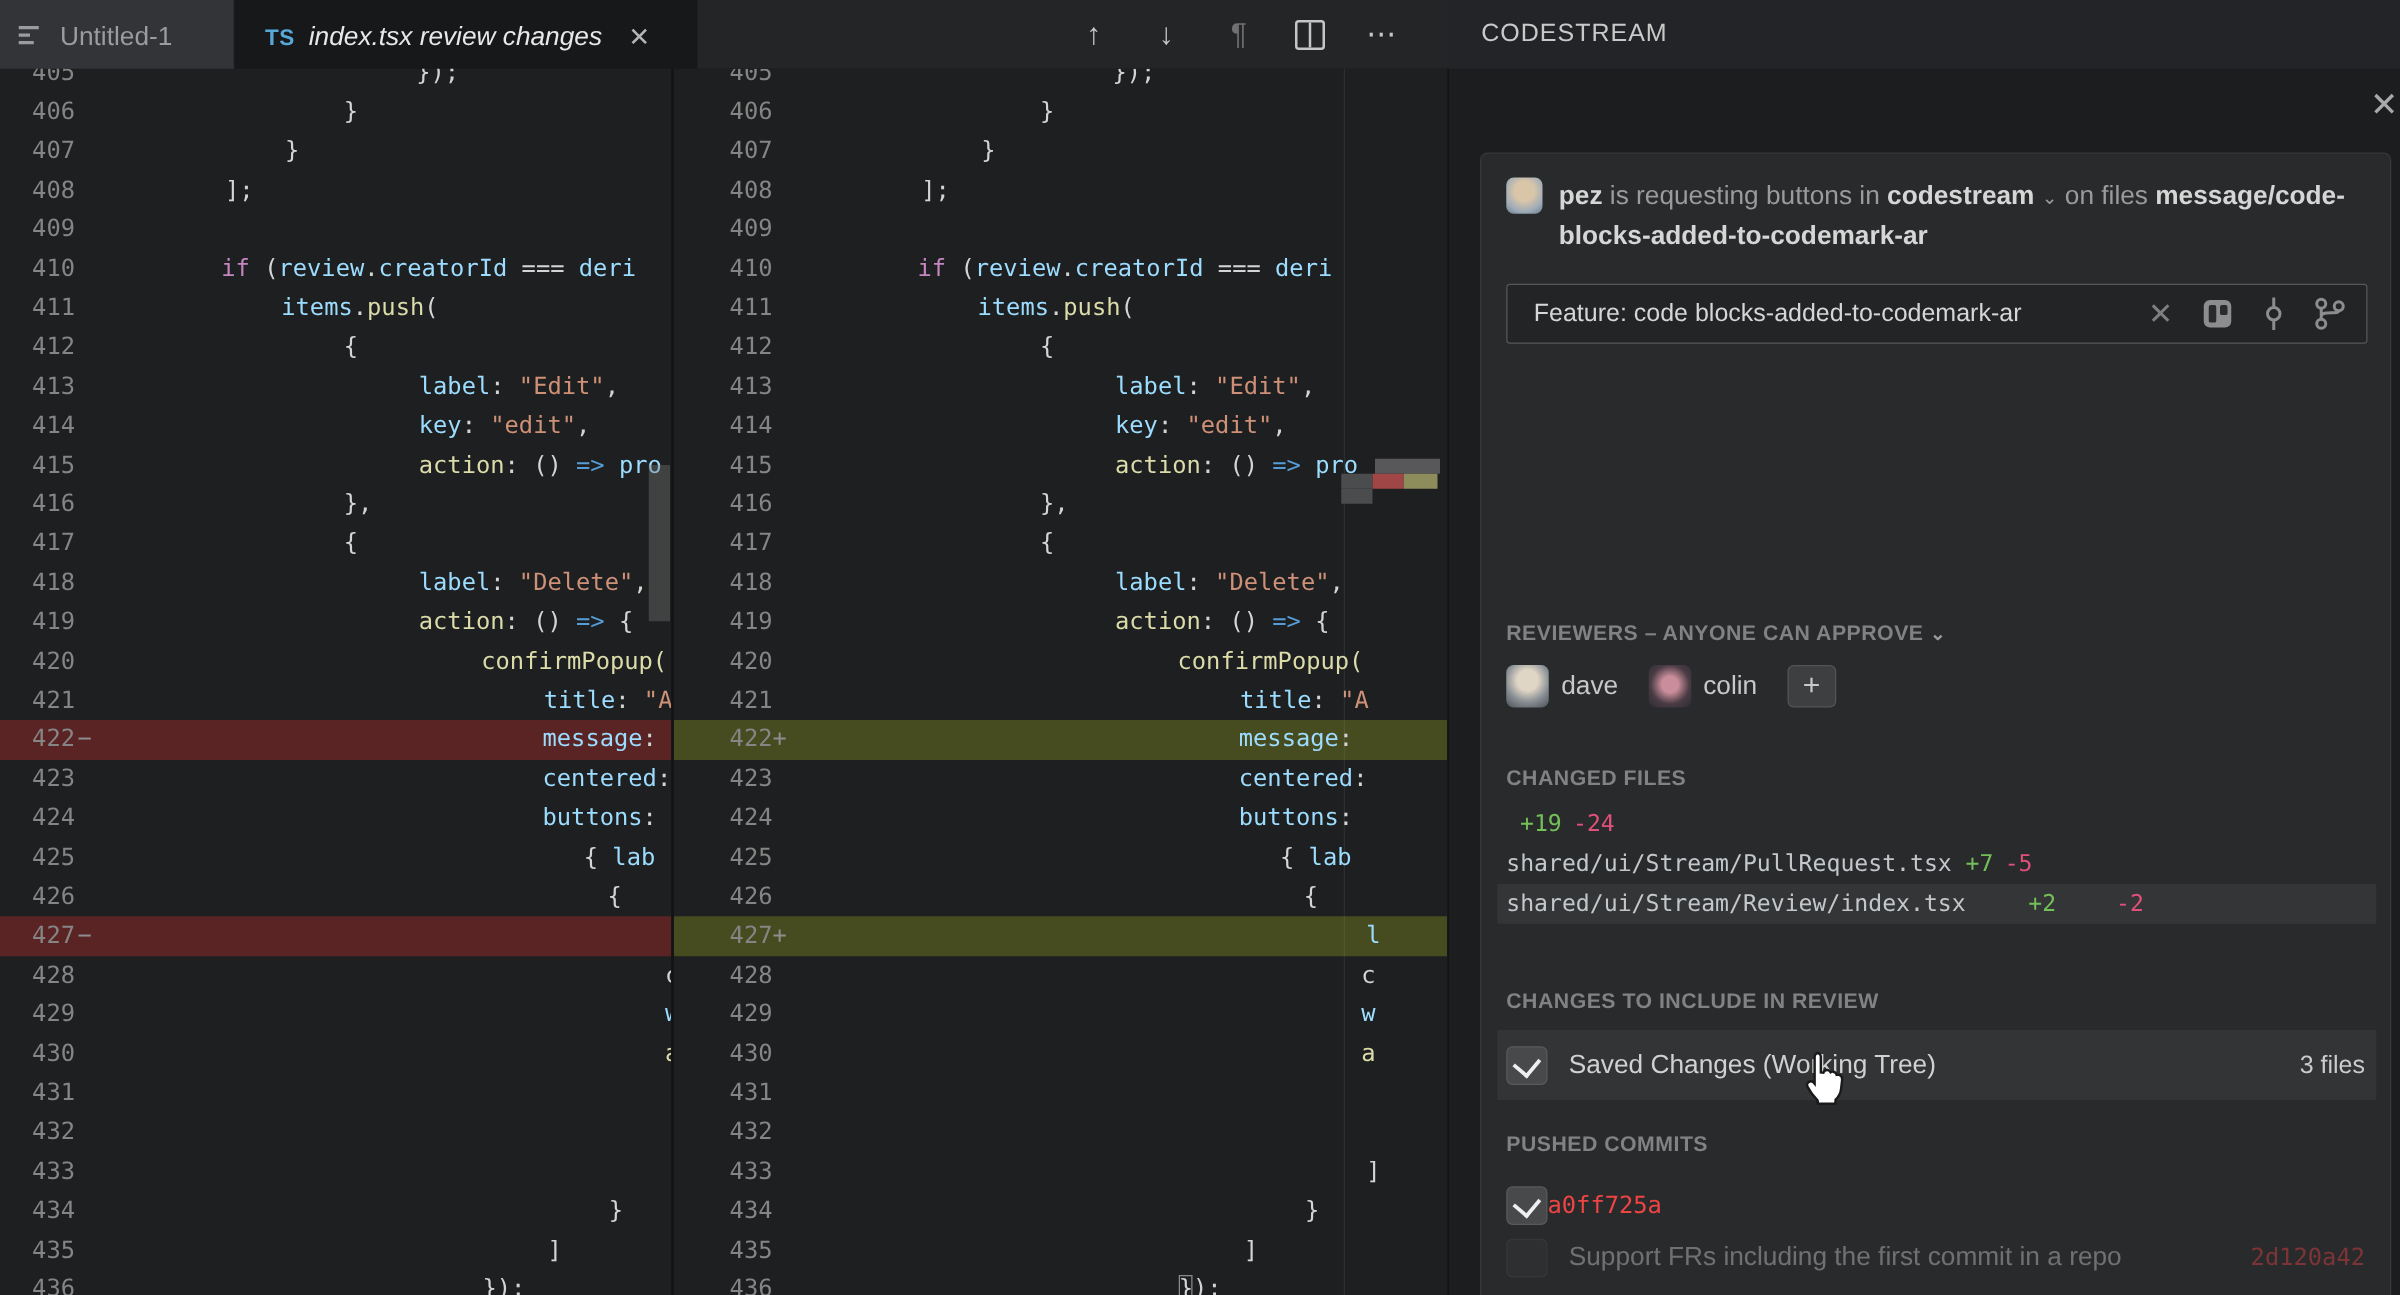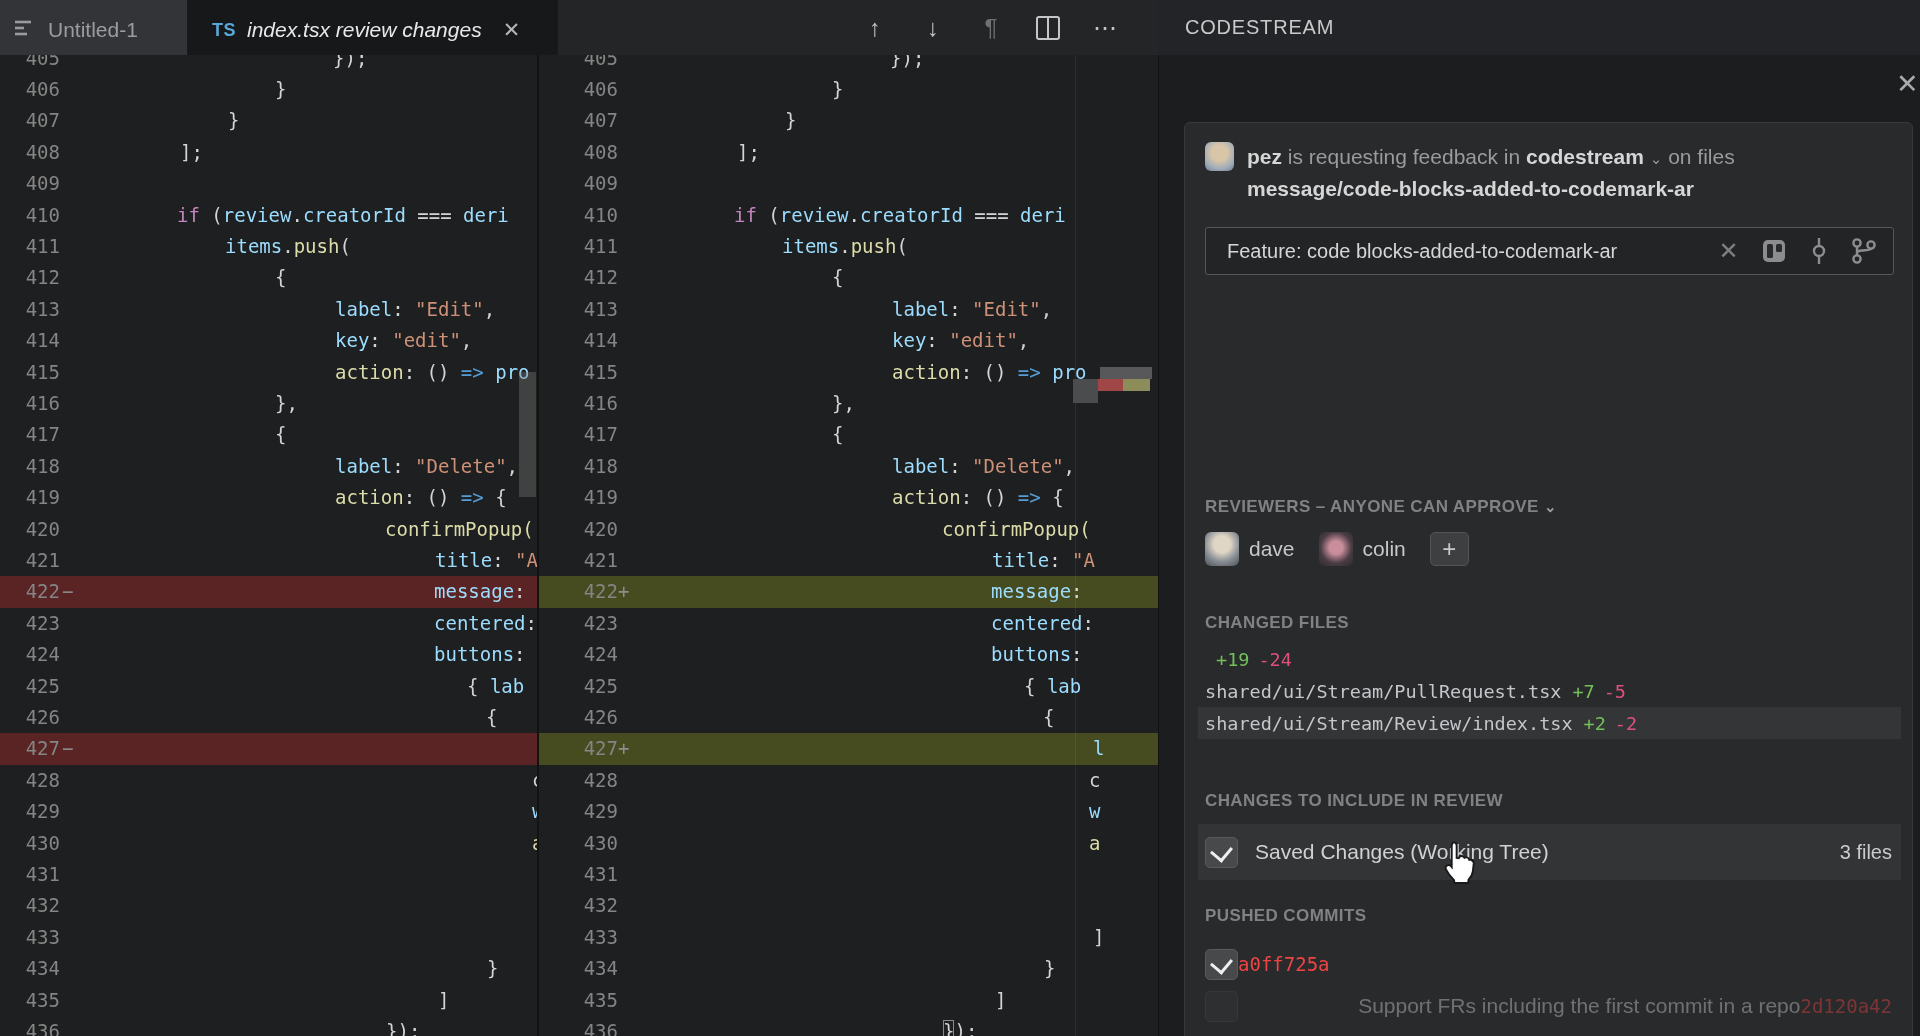--- a/index.html
+++ b/index.html
@@ -69,21 +69,21 @@
   .md-ic{border:2px solid #808082;border-radius:4px;font-size:13px;font-weight:bold;padding:2px 3px;line-height:1;}
   .at-ic{font-size:23px;}
   .sec-h{position:absolute;left:20px;color:#818284;font-size:17px;font-weight:bold;letter-spacing:.4px;}
   .rev-row{position:absolute;left:20px;top:409px;display:flex;align-items:center;gap:10px;}
   .rev-row .avatar{width:34px;height:34px;}
   .rev-name{color:#c6c8ca;font-size:21px;margin-right:14px;}
   .plus-btn{width:37px;height:32px;background:#3d3f41;border:1px solid #545456;border-radius:5px;color:#c9c9c9;
             font-size:24px;font-weight:300;display:flex;align-items:center;justify-content:center;cursor:pointer;}
   .file-row{position:absolute;left:13px;width:703px;height:32px;display:flex;align-items:center;padding-left:7px;
             font-family:"DejaVu Sans Mono",monospace;font-size:18.5px;color:#c3c7ca;white-space:nowrap;box-sizing:border-box;cursor:pointer;}
-  .file-row.hl{background:rgba(255,255,255,.055);}
+  .file-row.hl{background:rgba(255,255,255,.055);gap:39px;}
   .adds{color:#73c058;margin-left:11px;}
   .dels{color:#e0507a;margin-left:9px;}
   .chk-row{position:absolute;left:13px;width:703px;display:flex;align-items:center;box-sizing:border-box;cursor:pointer;}
   .saved-row{top:701px;height:56px;background:rgba(255,255,255,.05);padding:0 9px 0 7px;}
   .commit-row{height:42px;padding:0 9px 0 7px;}
   .checkbox{width:31px;height:29px;background:#47494b;border:1px solid #5a5a5c;border-radius:5px;position:relative;flex:0 0 auto;}
   .checkbox.empty{background:#353638;border-color:#4a4a4c;}
   .checkbox .tick{position:absolute;left:8px;top:4px;width:12px;height:15px;
                   border-right:3.5px solid #efefef;border-bottom:3.5px solid #efefef;transform:rotate(40deg);}
   .chk-label{color:#d0d1d3;font-size:21px;margin-left:17px;flex:1;white-space:nowrap;overflow:hidden;}
@@ -208,21 +208,21 @@
 
   <div class="panel">
     <div class="panel-close">✕</div>
 
     <div class="card">
 
       <div class="hdr">
         <div class="avatar av-pez"></div>
         <div class="hdr-text">
           <b>pez</b>
-          <span>is requesting feedback in</span>
+          <span>is requesting buttons in</span>
           <b>codestream</b>
           <span class="chev">⌄</span>
           <span>on files</span>
           <b>message/code-blocks-added-to-codemark-ar</b>
         </div>
       </div>
 
       <div class="t-input">
         <span class="val">Feature: code blocks-added-to-codemark-ar</span>
         <span class="t-ic" style="font-size:24px;font-weight:300;">✕</span>
@@ -288,21 +288,21 @@
         <span class="right-val">3 files</span>
       </div>
 
       <div class="sec-h" style="top:783px;">PUSHED COMMITS</div>
       <div class="chk-row commit-row" style="top:820px;">
         <div class="checkbox">
             <div class="tick"></div>
           </div>
         <span class="right-val sha">a0ff725a</span>
       </div>
-      <div class="chk-row commit-row dim" style="top:862px;text-align:right;">
+      <div class="chk-row commit-row dim" style="top:862px;">
         <div class="checkbox empty"></div>
         <span class="chk-label">Support FRs including the first commit in a repo</span>
         <span class="right-val sha">2d120a42</span>
       </div>
     </div>
   </div>
 
   <svg class="hand" viewBox="0 0 32 34">
     <path d="M12 2 c1.3 0 2.3 1 2.3 2.3 v9 l1.5 .2 c.3-1 1.3-1.7 2.4-1.6 .8 .1 1.5 .6 1.8 1.3 .5-.3 1-.4 1.6-.3 .9 .2 1.7 .9 1.9 1.8 .5-.1 1-.1 1.5 .1 1.1 .4 1.8 1.5 1.7 2.7 l-.6 5.4 c-.3 2.4-1.4 4.6-3.2 6.2 l-.2 2.4 h-10 l-.3-2 c-2.3-2.3-4.8-5.7-5.9-7.9 -.5-1 -.1-2.3 .9-2.8 .9-.5 2.1-.3 2.8 .5 l.5 .6 v-15.6 c0-1.3 1-2.3 2.3-2.3 z" fill="#ffffff" stroke="#1a1a1a" stroke-width="1.4"></path>
   </svg>

